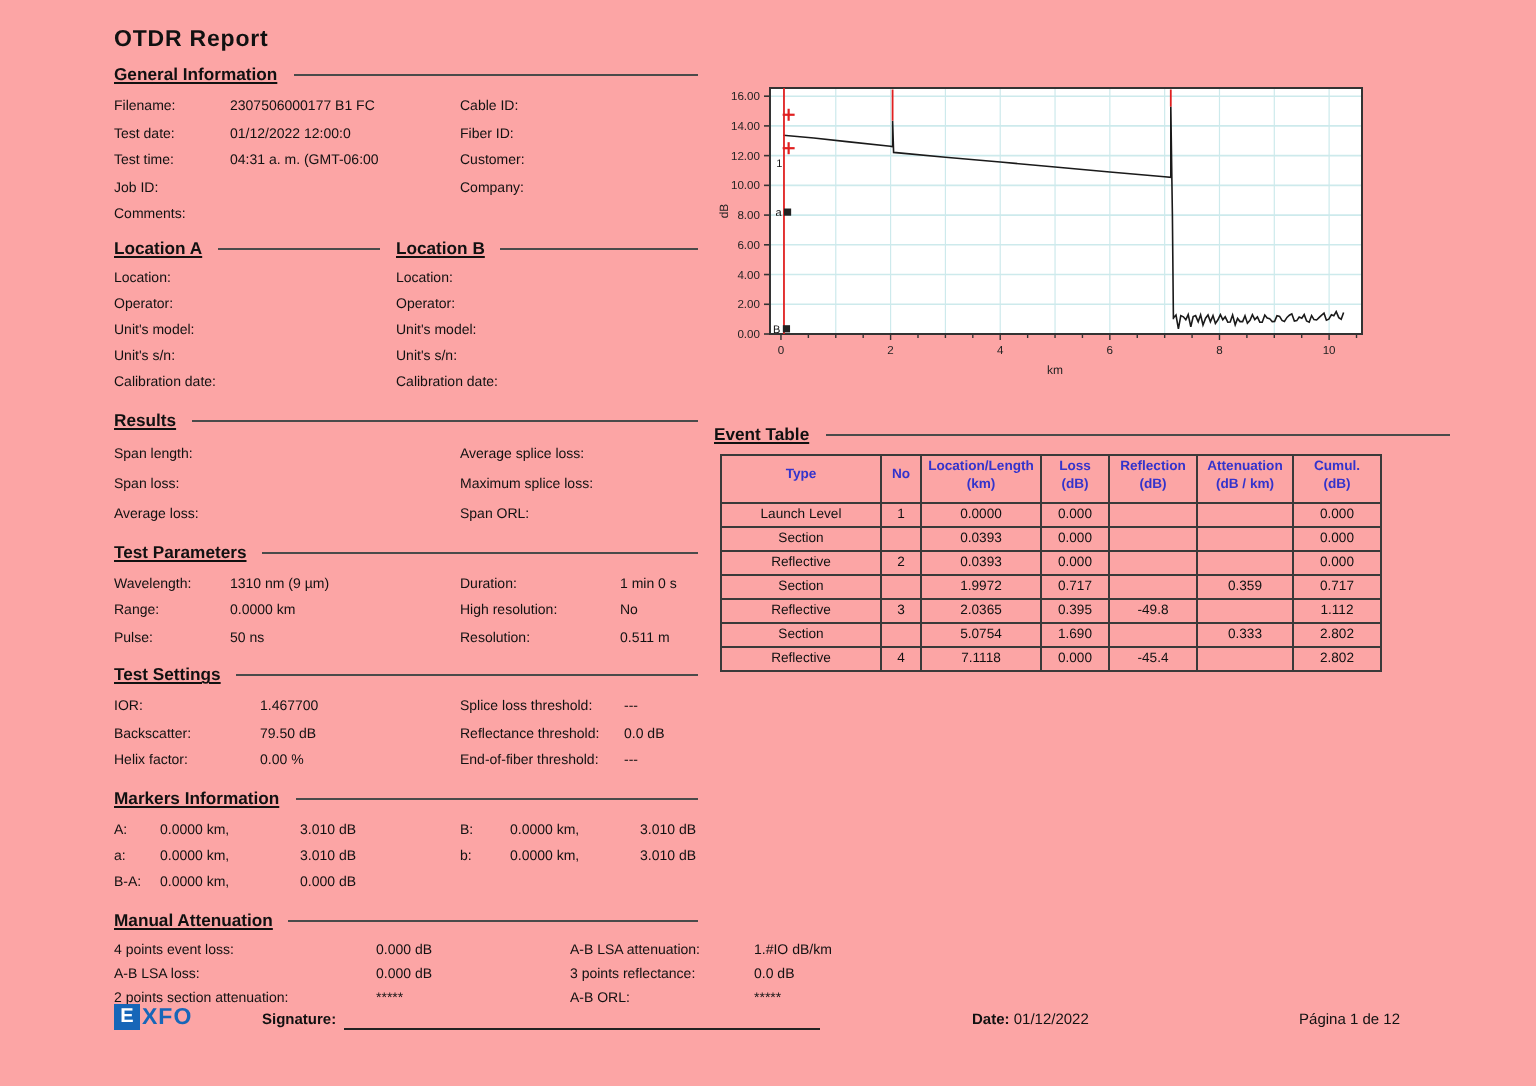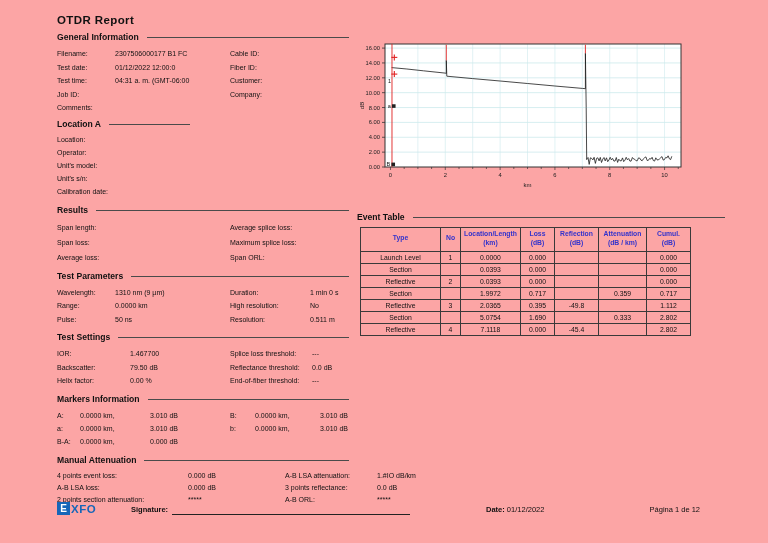--- a/index.html
+++ b/index.html
@@ -3,21 +3,21 @@
 <meta charset="utf-8">
 <style>
   html,body { margin:0; padding:0; background:#e8e8e8; }
   .page { position:relative; width:768px; height:543px; background:#fca5a5; overflow:hidden;
           font-family:"Liberation Sans", sans-serif; color:#111; }
   .left-col  { position:absolute; left:57px;  top:14px; width:292px; }
   .right-col { position:absolute; left:357px; top:36px; width:368px; }
 
   .title { font-size:11.5px; font-weight:bold; letter-spacing:.4px; margin:0 0 5px 0; }
 
-  .sec-head { display:flex; align-items:center; font-size:8.6px; font-weight:bold; margin:6px 0 5px 0; }
+  .sec-head { display:flex; align-items:center; font-size:8.6px; font-weight:bold; margin:6px 0 5px 0;text-decoration:underline; }
   .sec-head .rule { flex:1; height:1px; background:#4a4a4a; margin-left:8px; margin-top:1px; }
 
   .frow { display:grid; font-size:7px; line-height:13.6px; }
   .frow span { white-space:nowrap; }
   .g-general  { grid-template-columns:58px 115px 80px 1fr; }
   .g-results  { grid-template-columns:173px 1fr; line-height:15px; }
   .g-params   { grid-template-columns:58px 115px 80px 1fr; }
   .g-settings { grid-template-columns:73px 100px 82px 1fr; }
   .g-markers  { grid-template-columns:23px 70px 80px 25px 65px 1fr; line-height:13.2px; }
   .g-manual   { grid-template-columns:131px 97px 92px 1fr; line-height:12.3px; }
@@ -96,20 +96,34 @@
         </div>
       </div>
 
     <div class="loc-wrap">
       <div class="loc-col">
         <div class="sec-head">
           <span>Location A</span>
           <span class="rule"></span>
         </div>
         <div>
+
+        <div class="loc-label">Location:</div>
+            <div class="loc-label">Operator:</div>
+            <div class="loc-label">Unit's model:</div>
+            <div class="loc-label">Unit's s/n:</div>
+            <div class="loc-label">Calibration date:</div>
+          </div>
+      </div>
+      <div class="loc-col">
+        <div class="sec-head" style="margin-left:8px;">
+          <span>Location B</span>
+          <span class="rule"></span>
+        </div>
+        <div style="margin-left:8px;">
 
         <div class="loc-label">Location:</div>
             <div class="loc-label">Operator:</div>
             <div class="loc-label">Unit's model:</div>
             <div class="loc-label">Unit's s/n:</div>
             <div class="loc-label">Calibration date:</div>
           </div>
       </div>
     </div>
 

